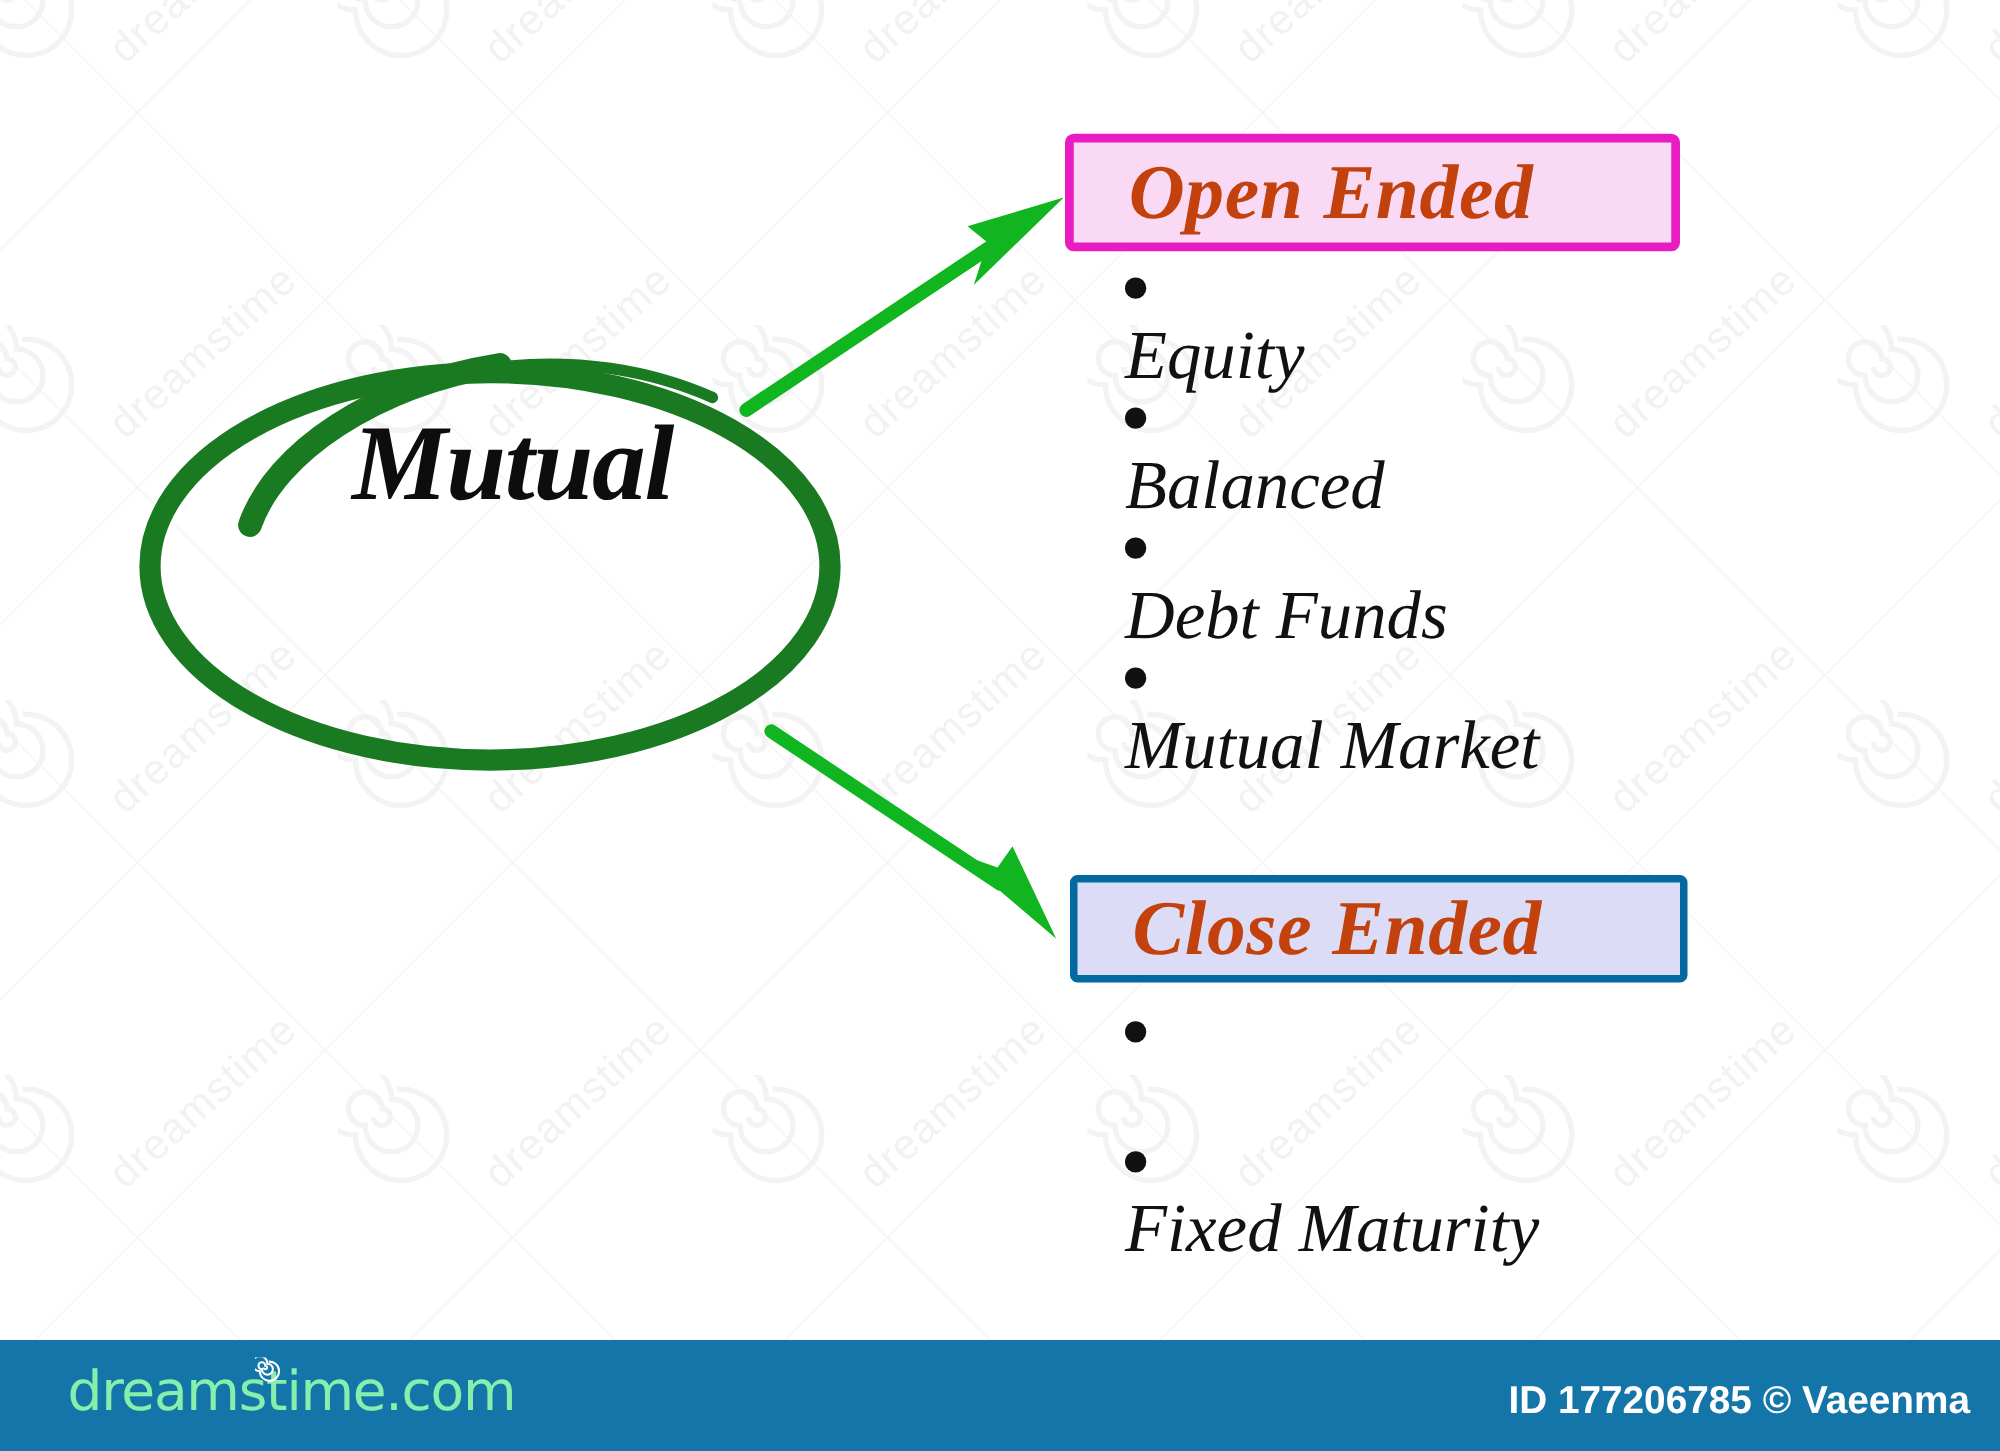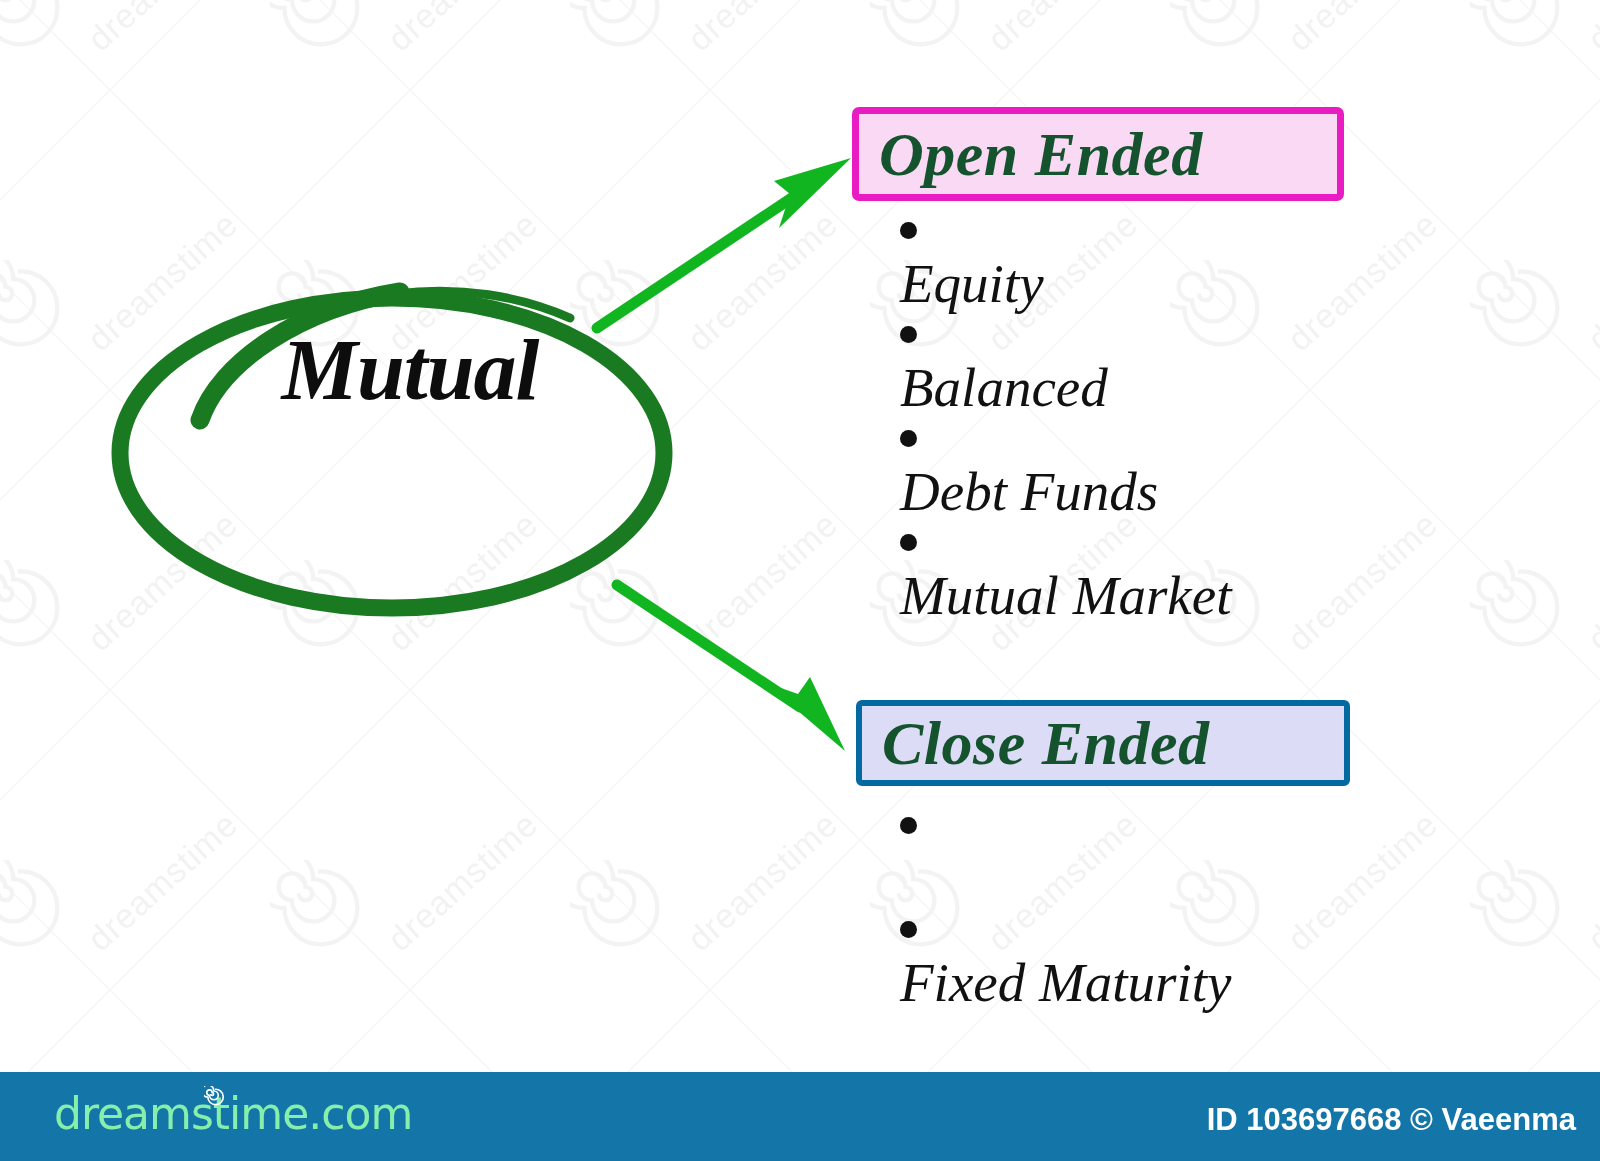--- a/index.html
+++ b/index.html
@@ -88,25 +88,25 @@
     pointer-events: none;
   }
 
   
   .category-box {
     position: absolute;
     z-index: 3;
     box-sizing: border-box;
     display: flex;
     align-items: center;
-    padding-left: 20px;
+    padding-left: 44px;
     font-style: italic;
     font-weight: 700;
     font-size: 62px;
-    color: #14532d;
+    color: #c2410c;
     letter-spacing: 0.5px;
   }
   #box-open-ended {
     left: 852px;
     top: 107px;
     width: 492px;
     height: 94px;
     border: 7px solid #e81cc2;
     border-radius: 7px;
     background: #f9d9f3;
@@ -490,16 +490,16 @@
     </li>
   </ul>
 
   <div id="footer-band">
     <div id="footer-logo">
       <span>dreamstime.com</span>
       <svg id="footer-logo-spiral" viewBox="0 0 40 40">
         <path d="M20 6 a14 14 0 1 1 -13 14 a11 11 0 1 1 11 -11 a8 8 0 1 1 -8 8 a5 5 0 1 1 5 -5 a2.5 2.5 0 1 1 -2.5 2.5" fill="none" stroke="#ffffff" stroke-width="3"></path>
       </svg>
     </div>
-    <div id="footer-credit">ID 103697668 © Vaeenma</div>
+    <div id="footer-credit">ID 177206785 © Vaeenma</div>
   </div>
 
 </div>
 
 </body></html>

